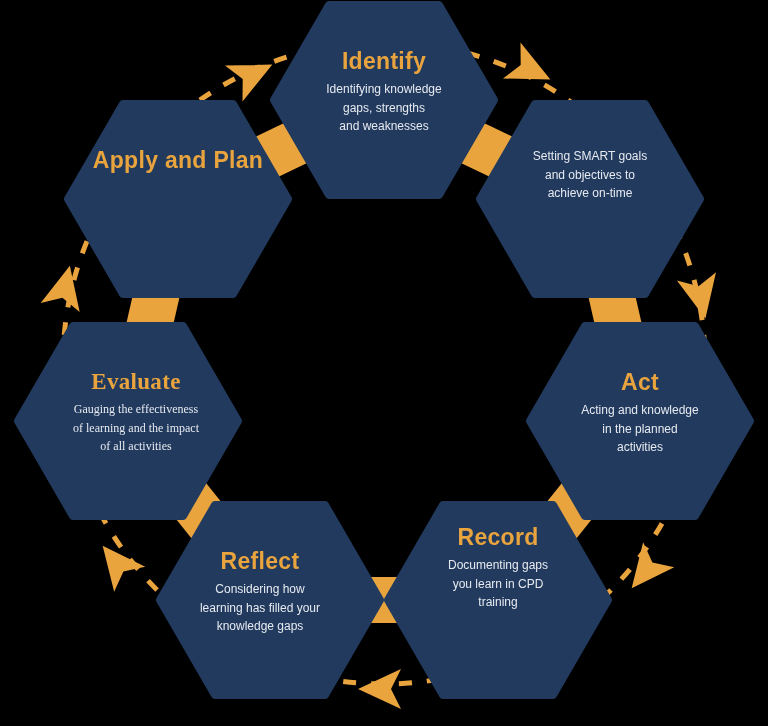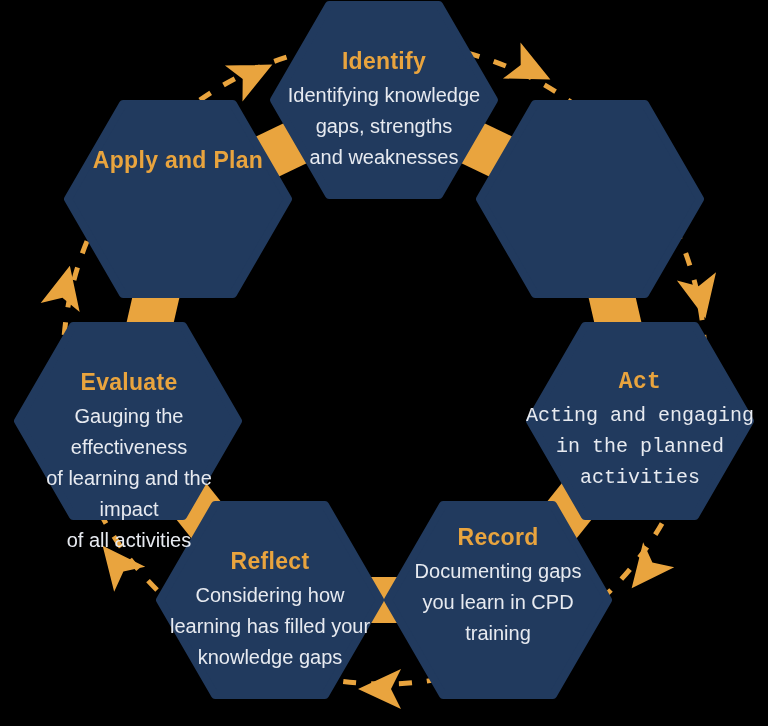--- a/index.html
+++ b/index.html
@@ -7,21 +7,21 @@
     --orange:#E9A43E;
     --body-text:#E7EAF0;
     --bg:#000000;
   }
   html,body{margin:0;padding:0;background:var(--bg);}
   body{font-family:"Liberation Sans", sans-serif;}
   .stage{position:relative;width:768px;height:726px;background:var(--bg);overflow:hidden;}
   .diagram-svg{position:absolute;left:0;top:0;}
   .hex-label{position:absolute;width:230px;text-align:center;pointer-events:none;}
   .hex-title{font-weight:bold;font-size:23px;color:var(--orange);letter-spacing:.3px;margin-bottom:5px;}
-  .hex-body{font-size:20px;line-height:1.55;color:var(--body-text);white-space:pre-line;}
+  .hex-body{font-size:12px;line-height:1.55;color:var(--body-text);white-space:pre-line;}
 </style>
 </head>
 <body>
 
 <div class="stage">
 
   <svg class="diagram-svg" width="768" height="726" viewBox="0 0 768 726">
 
     <circle cx="384" cy="363" r="321" fill="none" stroke="#E9A43E" stroke-width="5" stroke-dasharray="13 15"></circle>
 
@@ -57,44 +57,47 @@
   </svg>
 
   <div class="hex-label" style="left:269px;top:48px;">
     <div class="hex-title">Identify</div>
     <div class="hex-body">Identifying knowledge
 gaps, strengths
 and weaknesses</div>
   </div>
 
   <div class="hex-label" style="left:475px;top:147px;">
+    <div class="hex-body">Setting SMART goals
+and objectives to
+achieve on-time</div>
   </div>
 
-  <div class="hex-label" style="left:525px;top:369px;font-family:Liberation Mono, monospace;">
+  <div class="hex-label" style="left:525px;top:369px;">
     <div class="hex-title">Act</div>
-    <div class="hex-body">Acting and engaging
+    <div class="hex-body">Acting and knowledge
 in the planned
 activities</div>
   </div>
 
   <div class="hex-label" style="left:383px;top:524px;">
     <div class="hex-title">Record</div>
     <div class="hex-body">Documenting gaps
 you learn in CPD
 training</div>
   </div>
 
-  <div class="hex-label" style="left:155px;top:548px;">
+  <div class="hex-label" style="left:145px;top:548px;">
     <div class="hex-title">Reflect</div>
     <div class="hex-body">Considering how
 learning has filled your
 knowledge gaps</div>
   </div>
 
-  <div class="hex-label" style="left:14px;top:369px;">
+  <div class="hex-label" style="left:21px;top:369px;font-family:Liberation Serif, serif;">
     <div class="hex-title">Evaluate</div>
     <div class="hex-body">Gauging the effectiveness
 of learning and the impact
 of all activities</div>
   </div>
 
   <div class="hex-label" style="left:63px;top:147px;">
     <div class="hex-title">Apply and Plan</div>
   </div>
 

